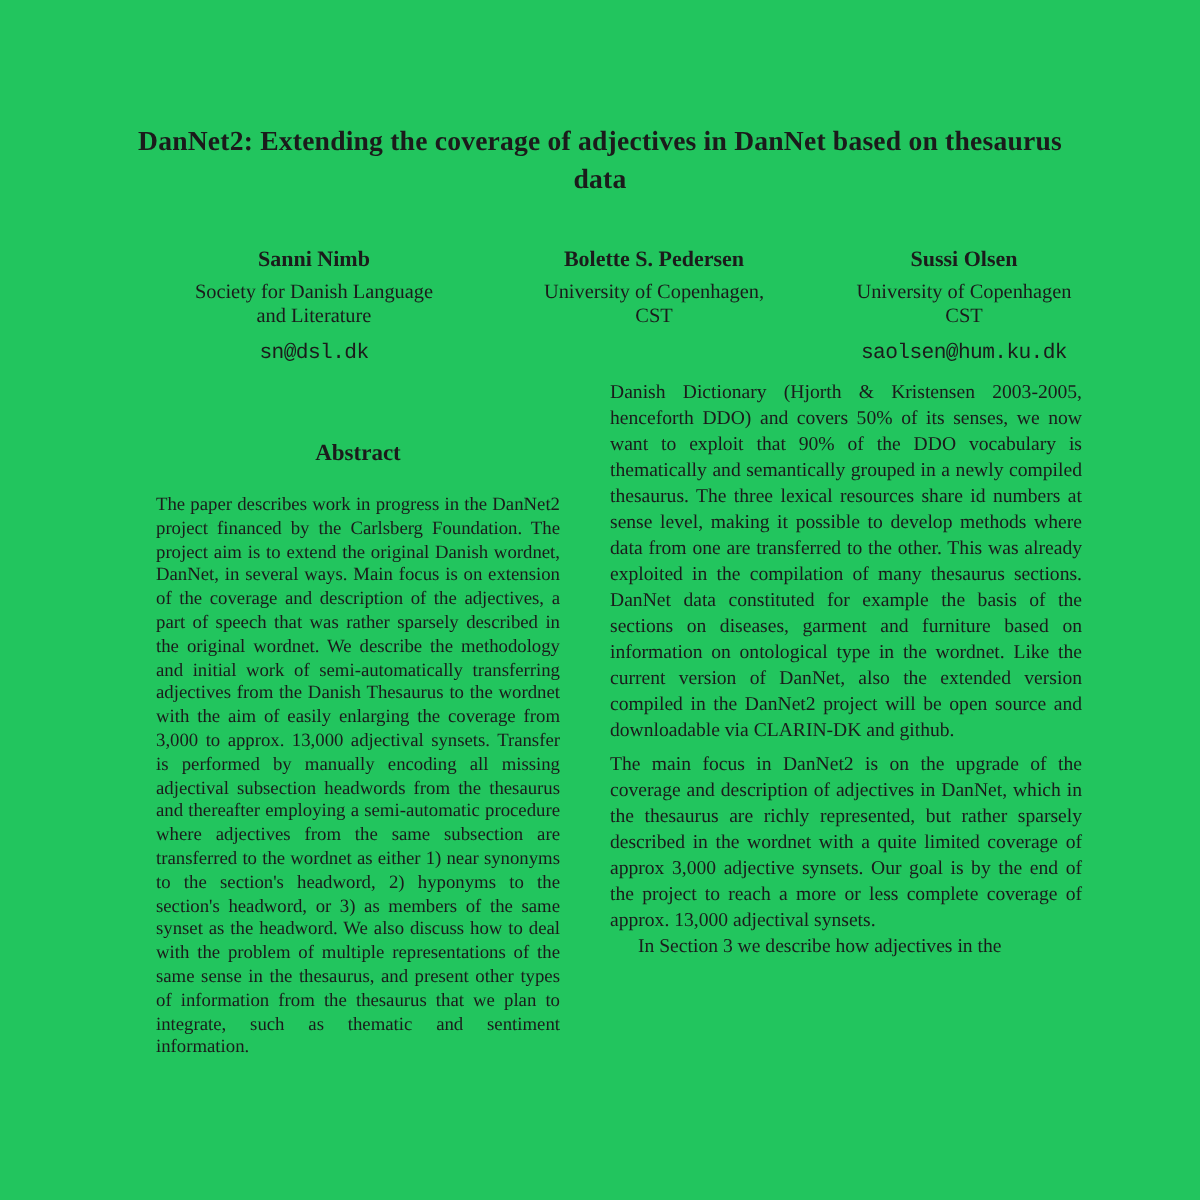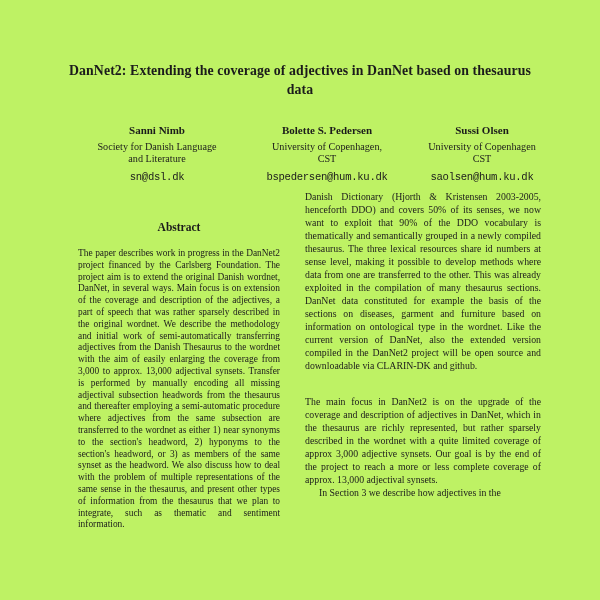--- a/index.html
+++ b/index.html
@@ -7,21 +7,21 @@
     padding: 0;
     width: 600px;
     height: 600px;
     overflow: hidden;
     background: #ffffff;
   }
   .page {
     position: relative;
     width: 600px;
     height: 600px;
-    background: #bef264;
+    background: #22c55e;
     color: #1b1b1b;
     font-family: "Liberation Serif", "DejaVu Serif", serif;
     overflow: hidden;
   }
   .title {
     position: absolute;
     top: 61px;
     left: 55px;
     width: 490px;
     margin: 0;
@@ -96,21 +96,21 @@
   .right-col {
     position: absolute;
     top: 190px;
     left: 305px;
     width: 236px;
     font-size: 9.8px;
     line-height: 13px;
     text-align: justify;
   }
   .right-col p { margin: 0; }
-  .right-col p.gap-before { margin-top: 23px; }
+  .right-col p.gap-before { margin-top: 4px; }
   .right-col p.indent { text-indent: 14px; }
 </style>
 </head>
 <body>
 
 <div class="page">
 
   <h1 class="title">DanNet2: Extending the coverage of adjectives in DanNet based on thesaurus data</h1>
 
   <div class="authors">
@@ -119,21 +119,20 @@
       <div class="author-name">Sanni Nimb</div>
       <div class="author-affil">Society for Danish Language
 and Literature</div>
       <div class="author-email">sn@dsl.dk</div>
     </div>
 
     <div class="author a2">
       <div class="author-name">Bolette S. Pedersen</div>
       <div class="author-affil">University of Copenhagen,
 CST</div>
-      <div class="author-email">bspedersen@hum.ku.dk</div>
     </div>
 
     <div class="author a3">
       <div class="author-name">Sussi Olsen</div>
       <div class="author-affil">University of Copenhagen
 CST</div>
       <div class="author-email">saolsen@hum.ku.dk</div>
     </div>
 
   </div>

